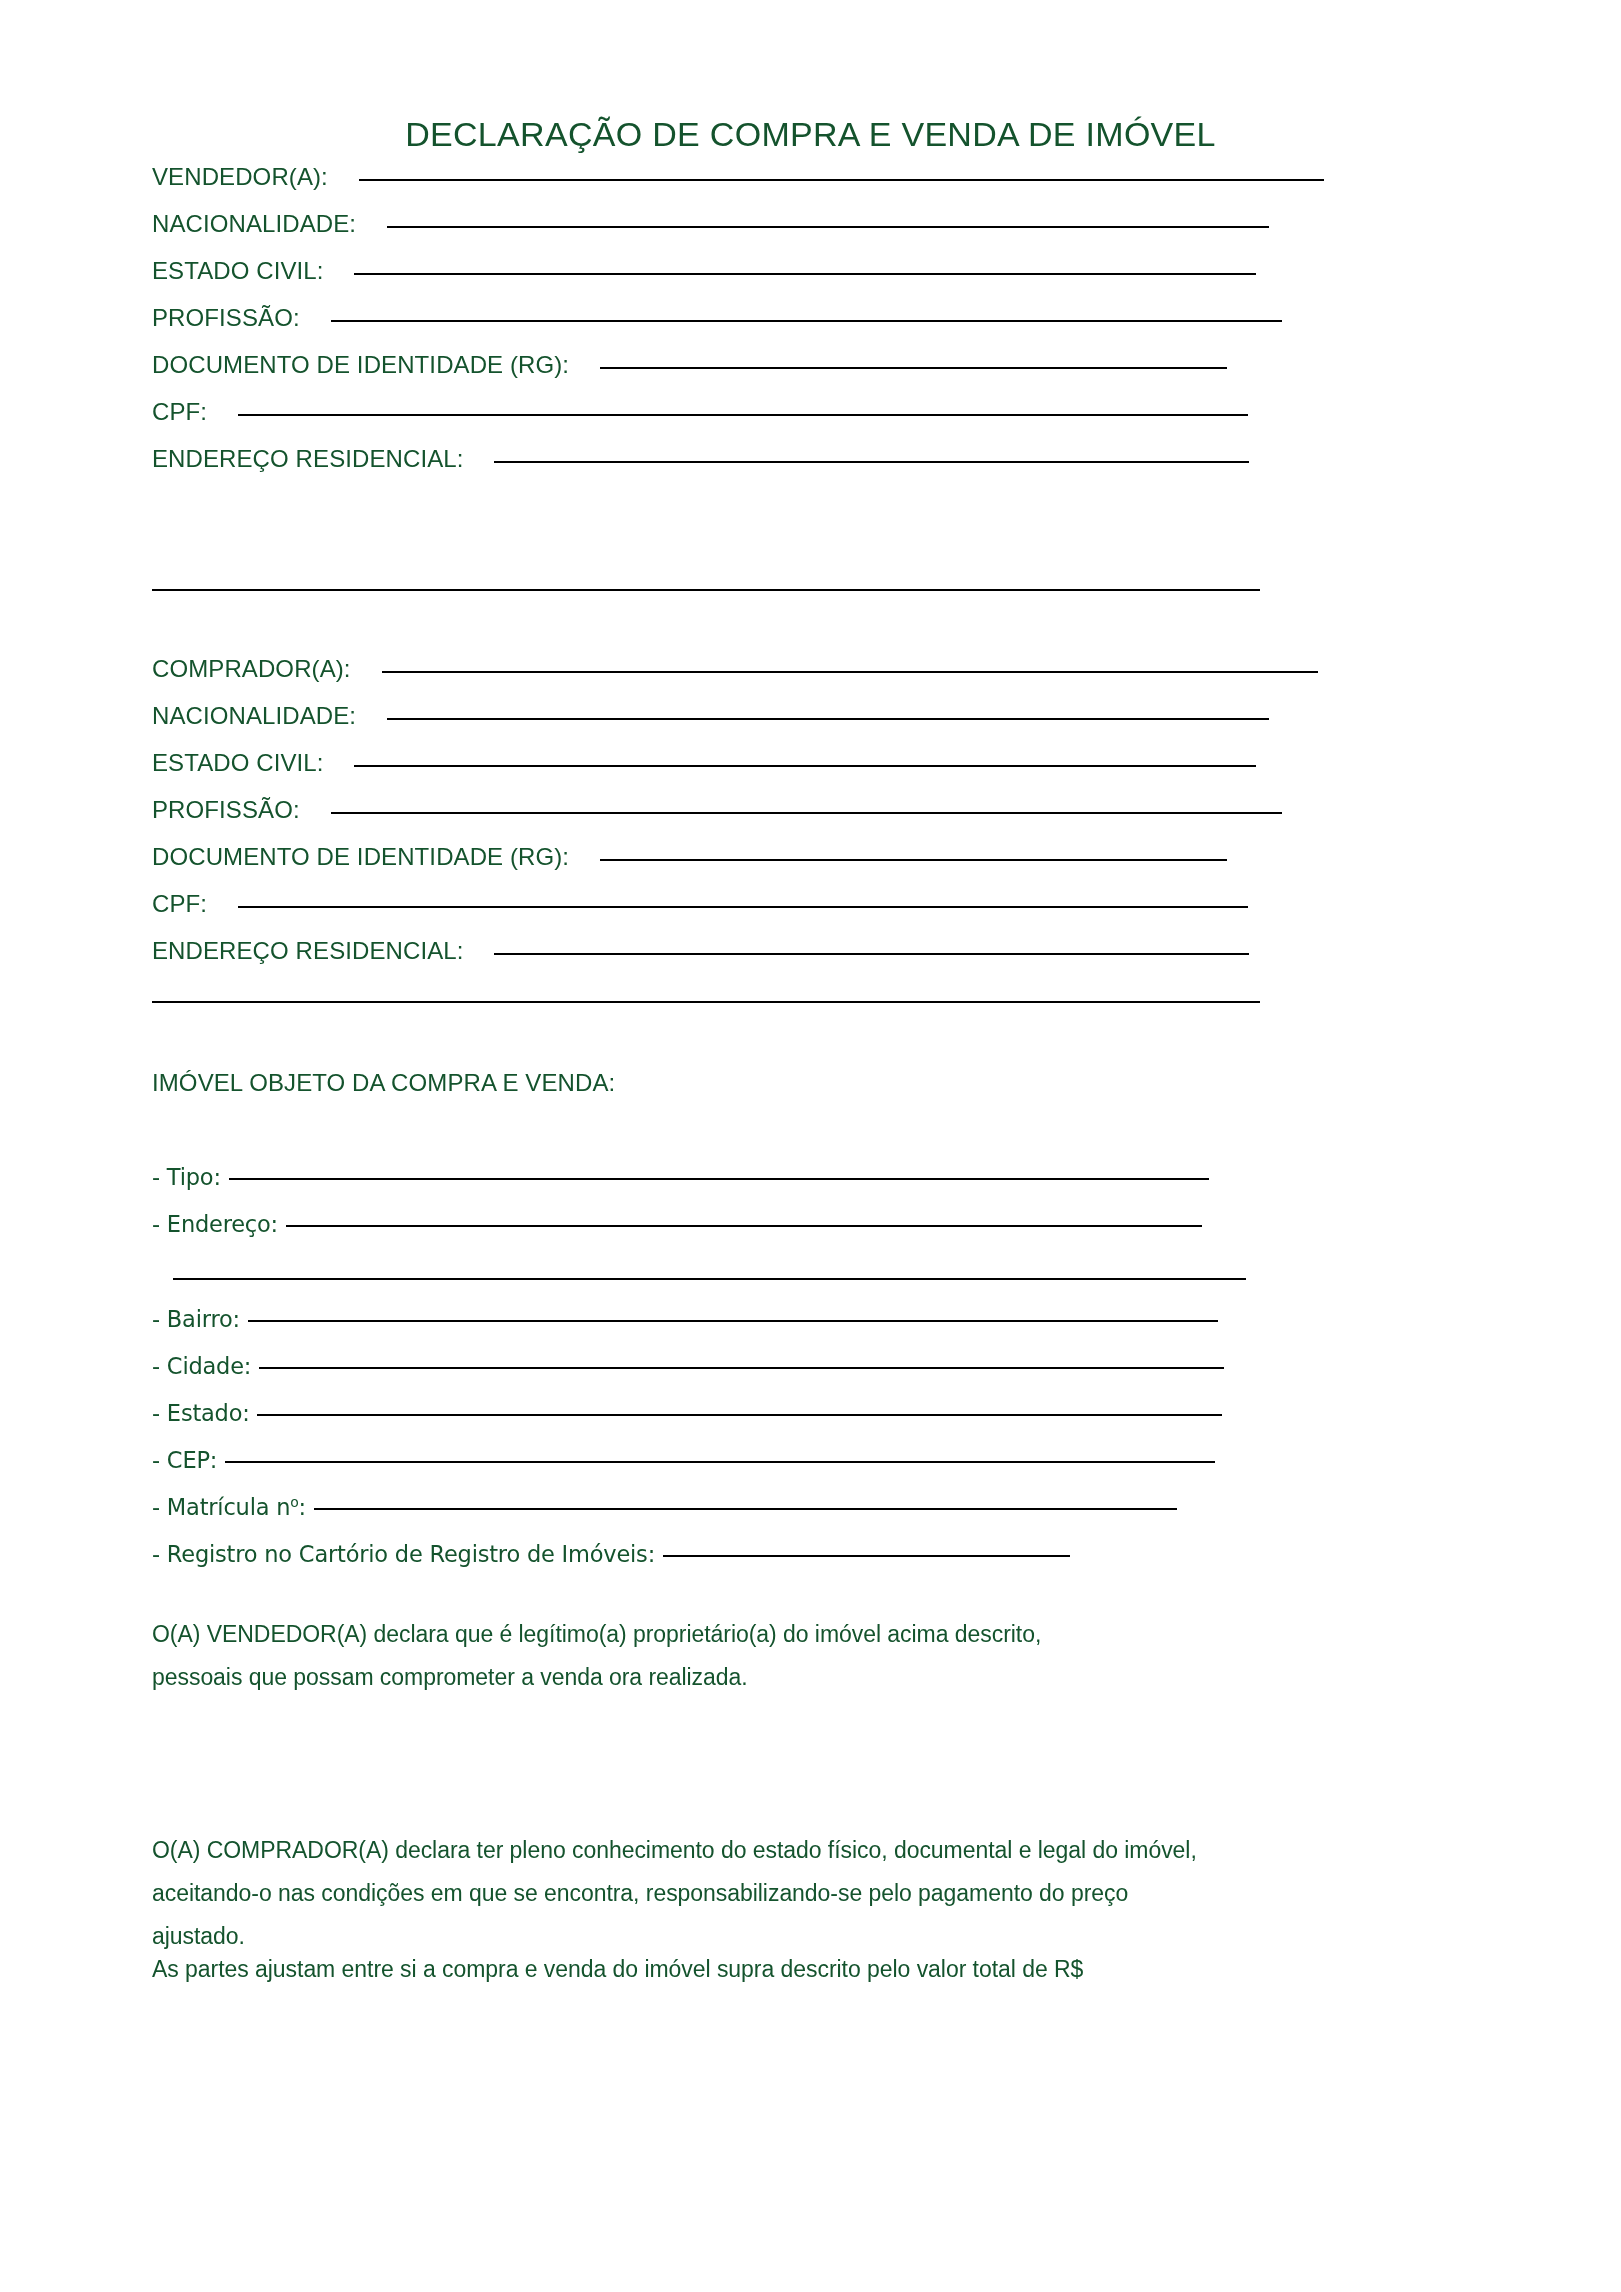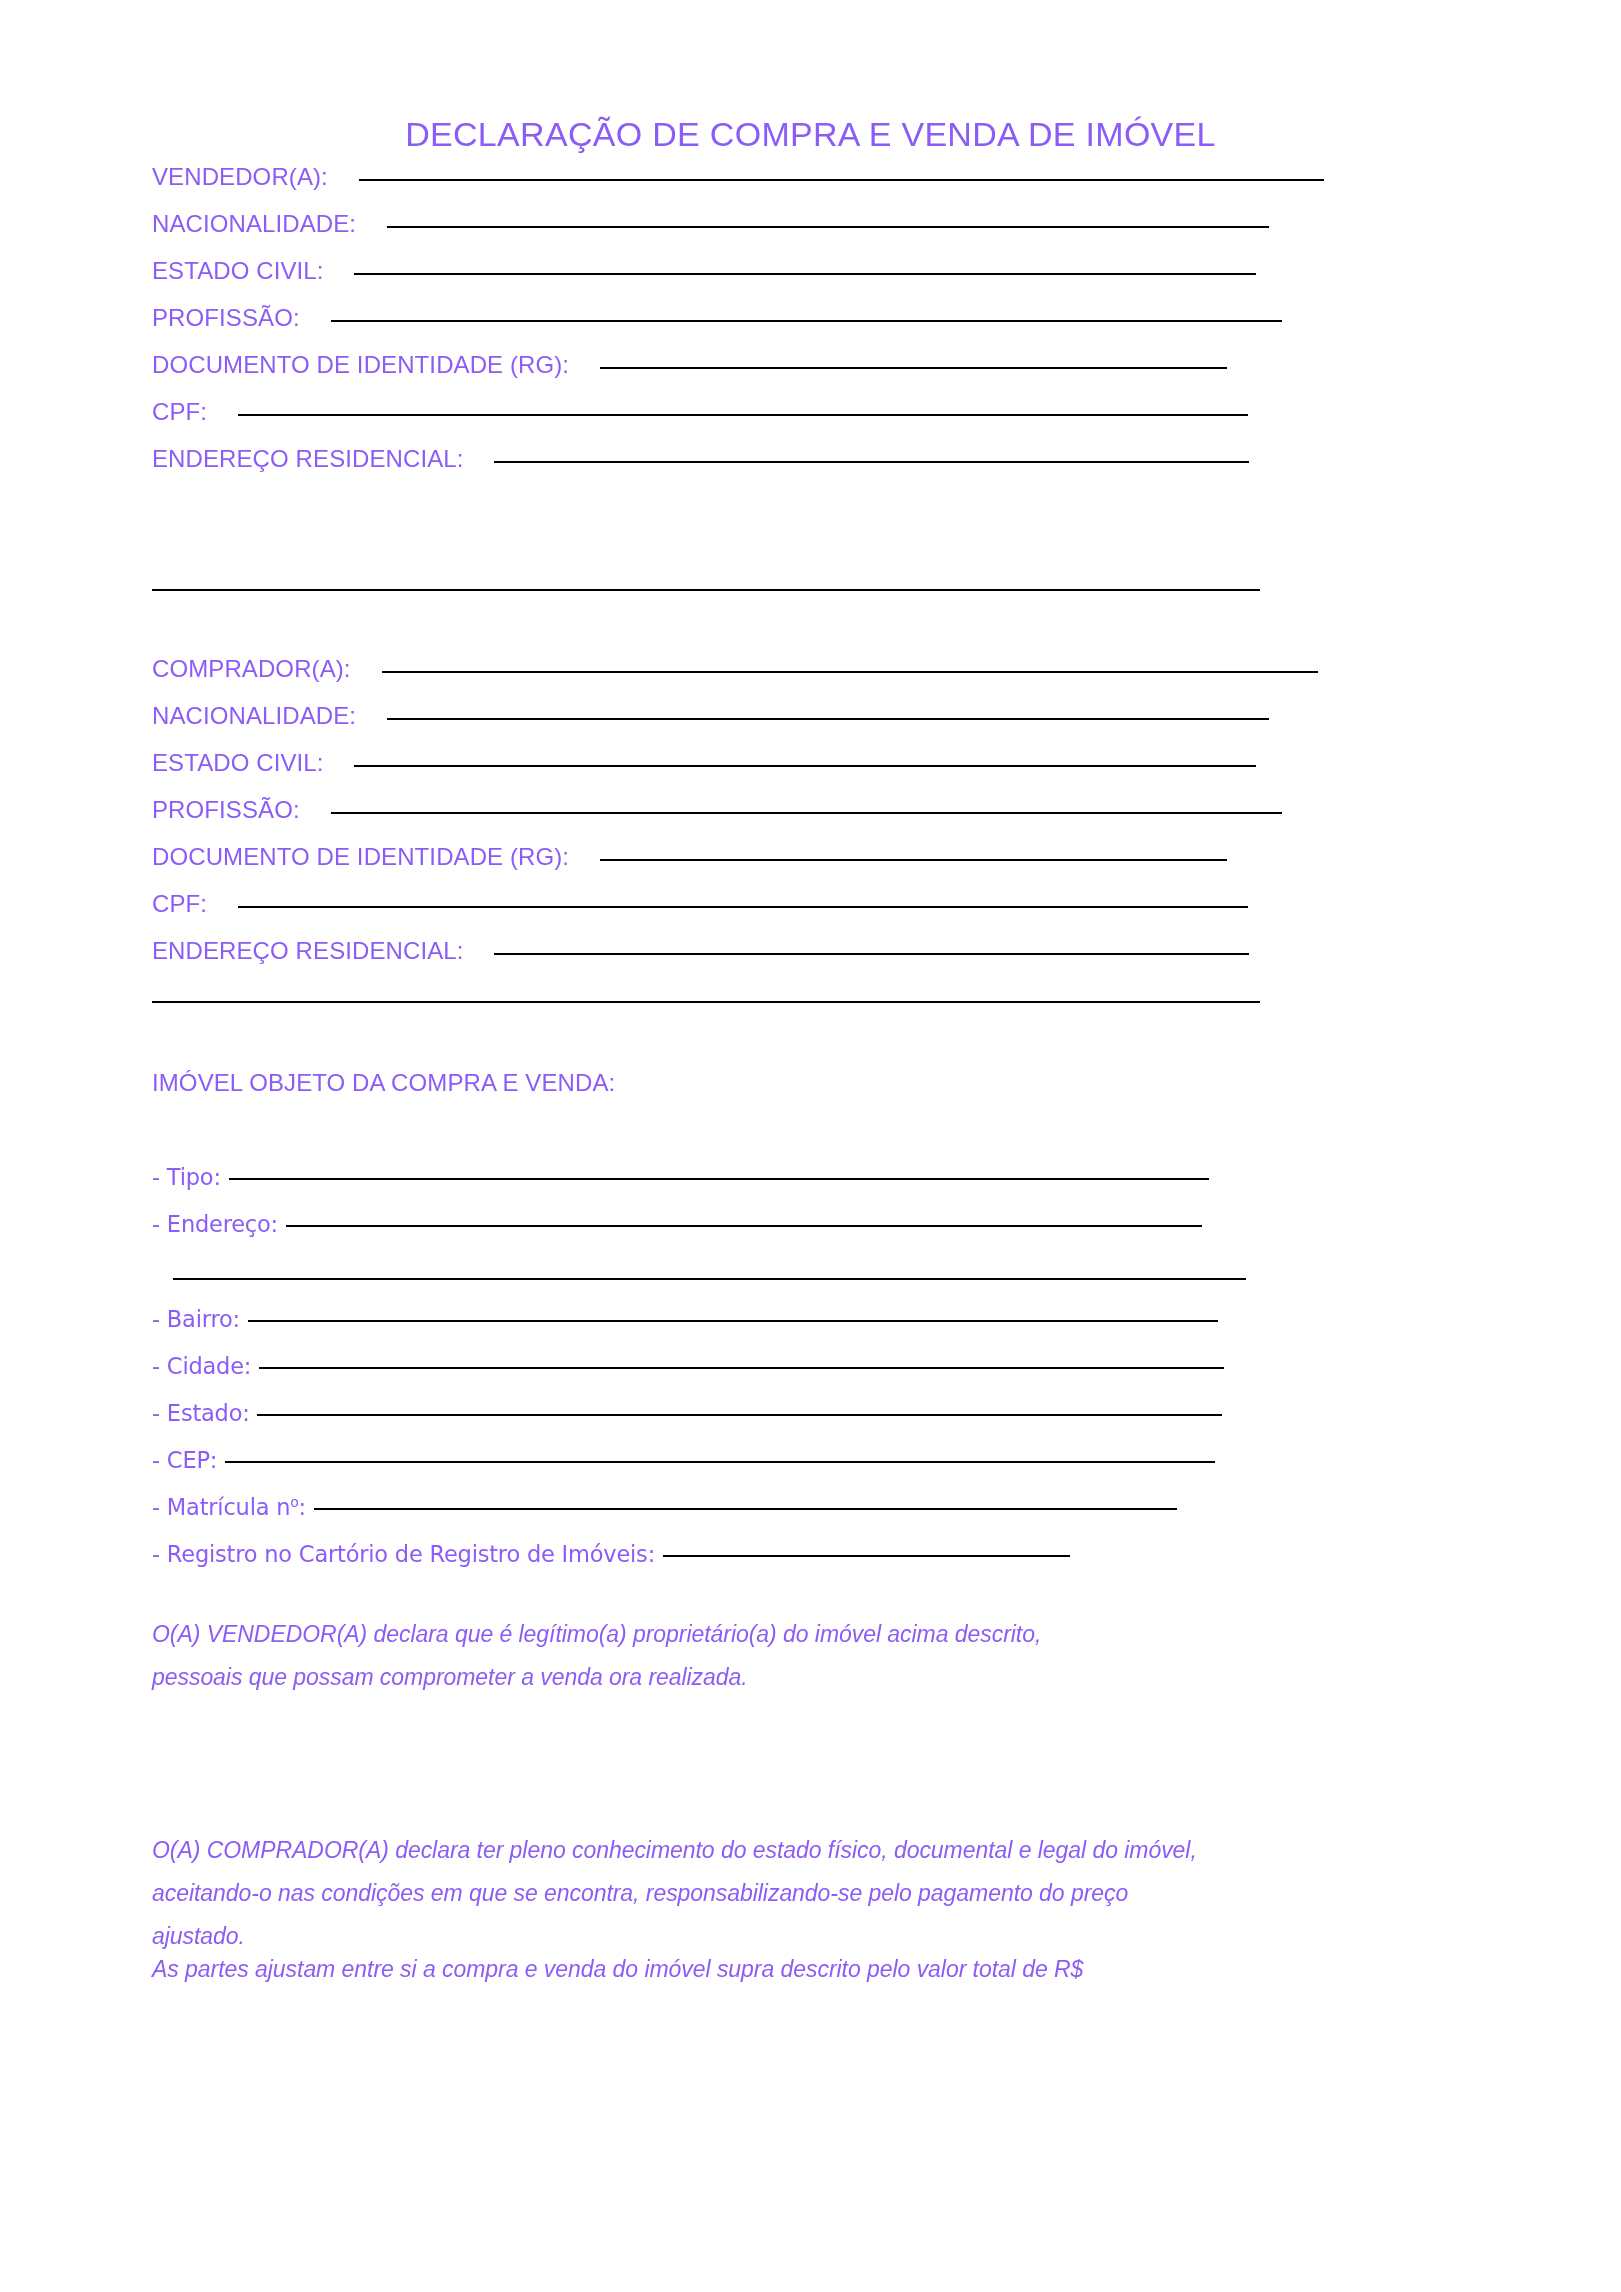--- a/index.html
+++ b/index.html
@@ -8,21 +8,21 @@
     padding: 0;
     background: #ffffff;
   }
 
   .page {
     position: relative;
     width: 1621px;
     height: 2293px;
     margin: 0 auto;
     background: #ffffff;
-    color: #8b5cf6;
+    color: #14532d;
     font-family: "Liberation Sans", "DejaVu Sans", sans-serif;
     overflow: hidden;
     box-sizing: border-box;
   }
 
   
   .doc-title {
     position: absolute;
     left: 0;
     top: 116px;
@@ -103,21 +103,21 @@
   
   .para {
     position: absolute;
     left: 152px;
     font-size: 23px;
     line-height: 43px;
     letter-spacing: -0.05px;
     white-space: nowrap;
   }
 
-  .para-line { display: block; font-style: italic; }
+  .para-line { display: block; }
 </style>
 </head>
 <body>
 
 <div class="page">
 
   <div class="doc-title">DECLARAÇÃO DE COMPRA E VENDA DE IMÓVEL</div>
 
   <div>
 

